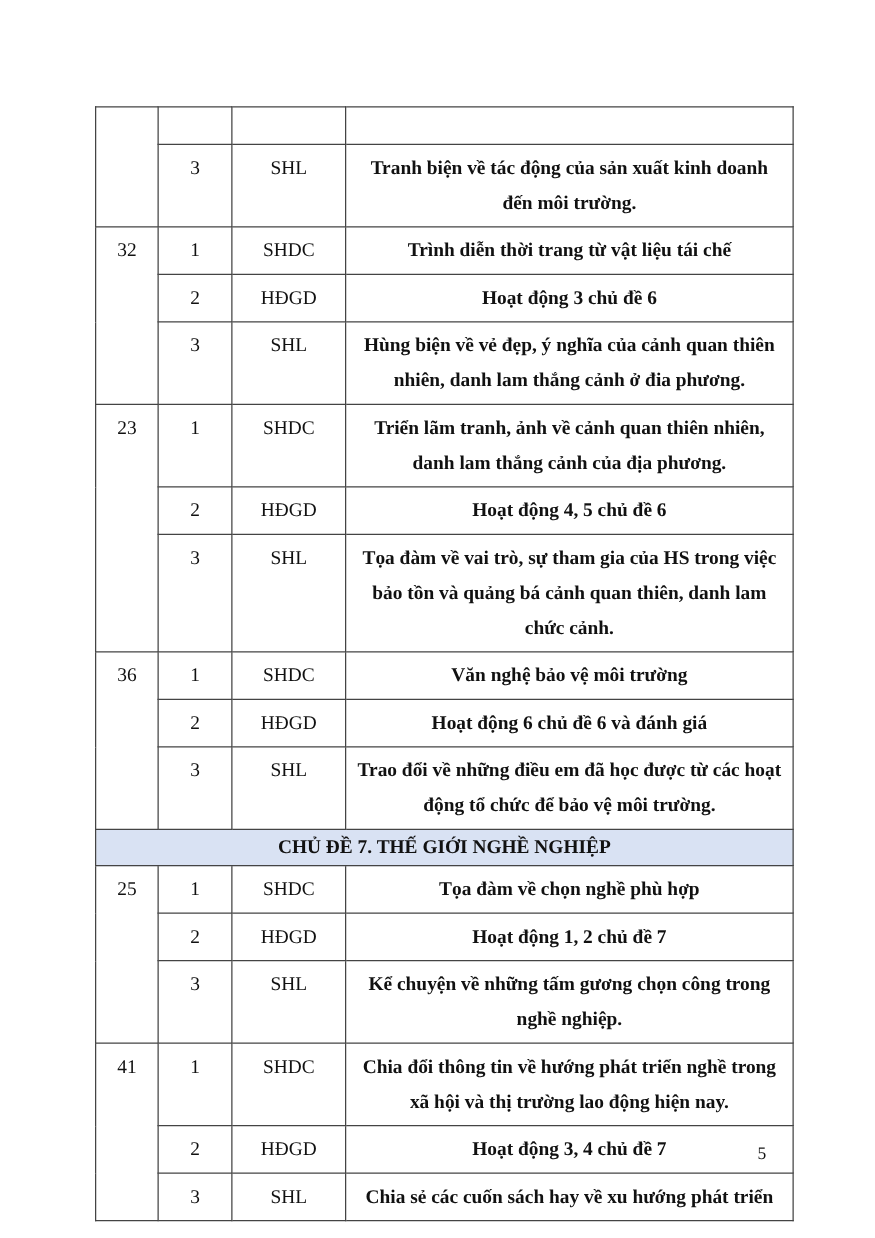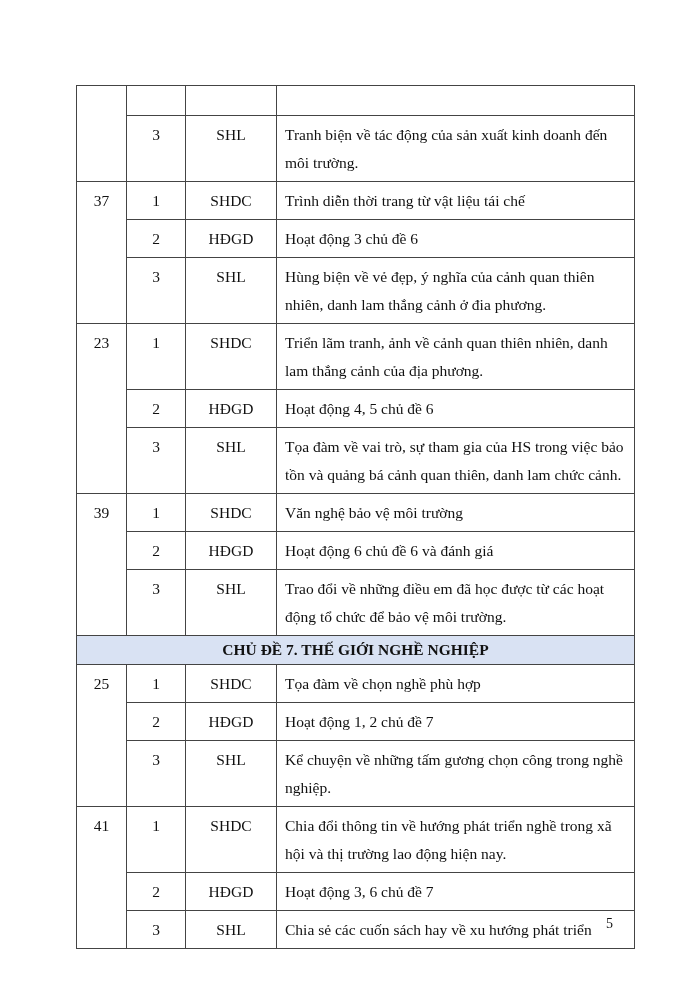--- a/index.html
+++ b/index.html
@@ -3,21 +3,21 @@
   <meta charset="utf-8">
   <style>
     html, body { margin: 0; padding: 0; background: #ffffff; }
     body { width: 700px; height: 990px; position: relative; overflow: hidden;
       font-family: "Liberation Serif", "DejaVu Serif", serif; color: #111; }
     table.plan { position: absolute; left: 76px; top: 85px; width: 558px;
       border-collapse: collapse; table-layout: fixed; font-size: 15.5px; }
     table.plan td { border: 1px solid #444; vertical-align: top; padding: 5px 8px 4px 8px;
       line-height: 28px; }
     td.c-week, td.c-per, td.c-type { text-align: center; padding-left: 2px; padding-right: 2px; }
-    td.c-content { text-align: left; }
+    td.c-content { text-align: center; font-weight: bold; }
     tr.topic td { background: #d9e2f3; text-align: center; font-weight: bold;
       padding: 0 4px; line-height: 28px; }
     .page-num { position: absolute; left: 606px; top: 916px; font-size: 14px; }
   </style>
 </head>
 <body>
 
 <table class="plan">
   <colgroup>
     <col style="width:50px">
@@ -32,21 +32,21 @@
       <td class="c-type"></td>
       <td class="c-content"></td>
     </tr>
     <tr>
       <td class="c-per">3</td>
       <td class="c-type">SHL</td>
       <td class="c-content">Tranh biện về tác động của sản xuất kinh doanh đến môi trường.</td>
     </tr>
 
     <tr>
-      <td class="c-week" rowspan="3">37</td>
+      <td class="c-week" rowspan="3">32</td>
       <td class="c-per">1</td>
       <td class="c-type">SHDC</td>
       <td class="c-content">Trình diễn thời trang từ vật liệu tái chế</td>
     </tr>
     <tr>
       <td class="c-per">2</td>
       <td class="c-type">HĐGD</td>
       <td class="c-content">Hoạt động 3 chủ đề 6</td>
     </tr>
     <tr>
@@ -66,21 +66,21 @@
       <td class="c-type">HĐGD</td>
       <td class="c-content">Hoạt động 4, 5 chủ đề 6</td>
     </tr>
     <tr>
       <td class="c-per">3</td>
       <td class="c-type">SHL</td>
       <td class="c-content">Tọa đàm về vai trò, sự tham gia của HS trong việc bảo tồn và quảng bá cảnh quan thiên, danh lam chức cảnh.</td>
     </tr>
 
     <tr>
-      <td class="c-week" rowspan="3">39</td>
+      <td class="c-week" rowspan="3">36</td>
       <td class="c-per">1</td>
       <td class="c-type">SHDC</td>
       <td class="c-content">Văn nghệ bảo vệ môi trường</td>
     </tr>
     <tr>
       <td class="c-per">2</td>
       <td class="c-type">HĐGD</td>
       <td class="c-content">Hoạt động 6 chủ đề 6 và đánh giá</td>
     </tr>
     <tr>
@@ -112,21 +112,21 @@
 
     <tr>
       <td class="c-week" rowspan="3">41</td>
       <td class="c-per">1</td>
       <td class="c-type">SHDC</td>
       <td class="c-content">Chia đổi thông tin về hướng phát triển nghề trong xã hội và thị trường lao động hiện nay.</td>
     </tr>
     <tr>
       <td class="c-per">2</td>
       <td class="c-type">HĐGD</td>
-      <td class="c-content">Hoạt động 3, 6 chủ đề 7</td>
+      <td class="c-content">Hoạt động 3, 4 chủ đề 7</td>
     </tr>
     <tr>
       <td class="c-per">3</td>
       <td class="c-type">SHL</td>
       <td class="c-content">Chia sẻ các cuốn sách hay về xu hướng phát triển</td>
     </tr>
   </tbody>
 </table>
 
 <div class="page-num">5</div>

